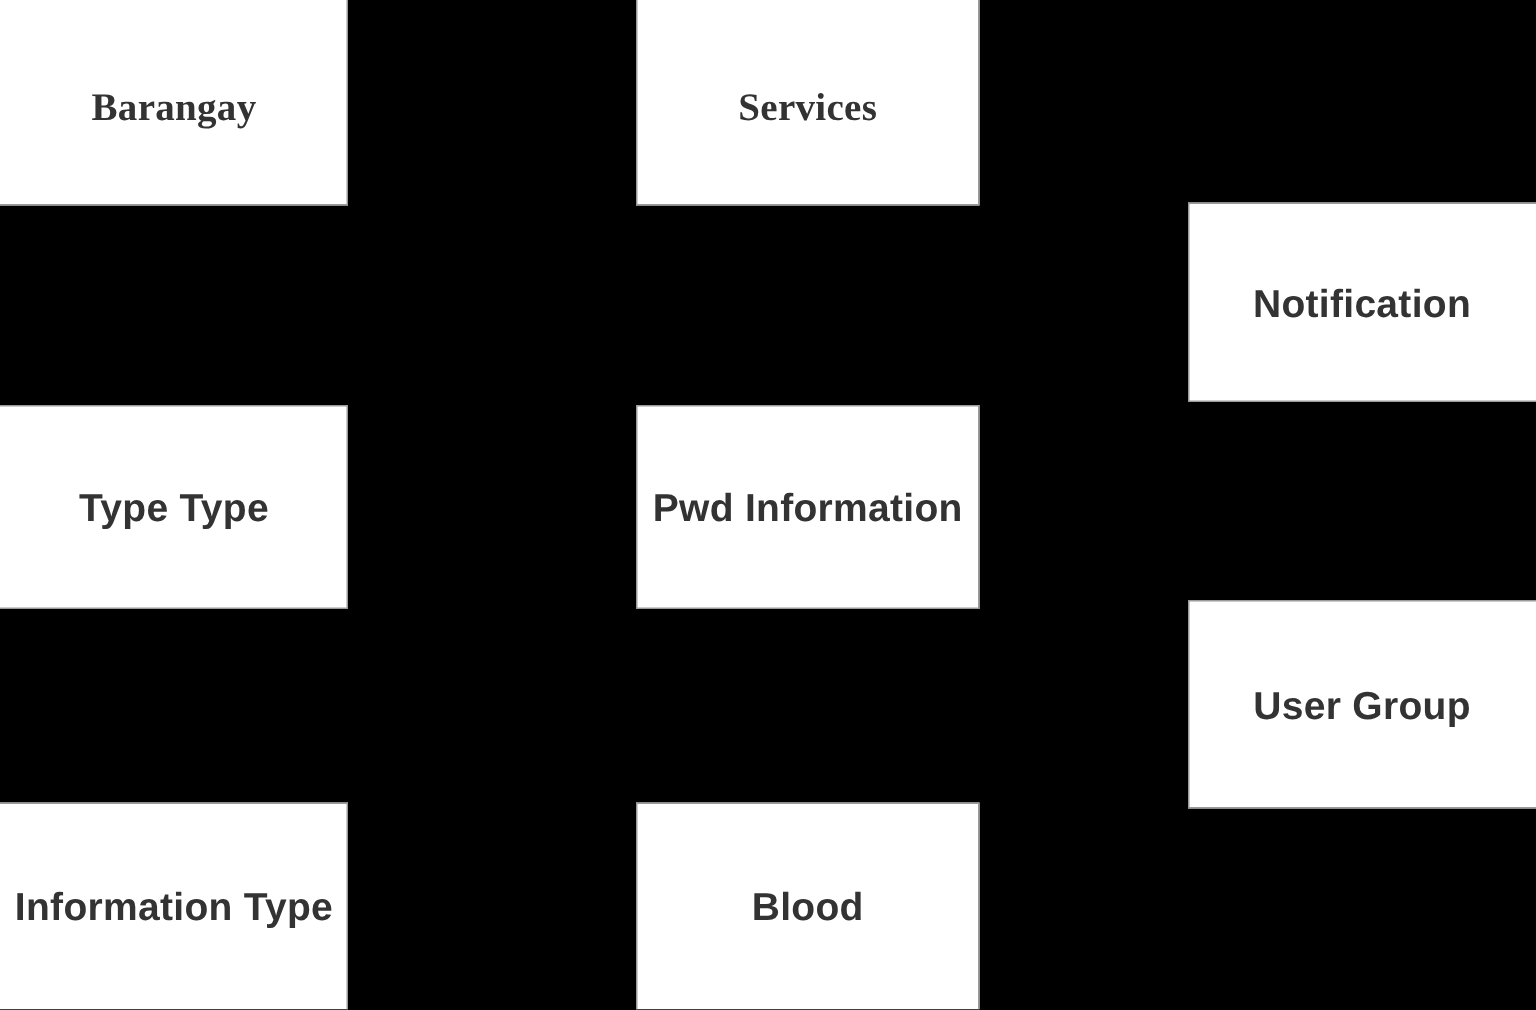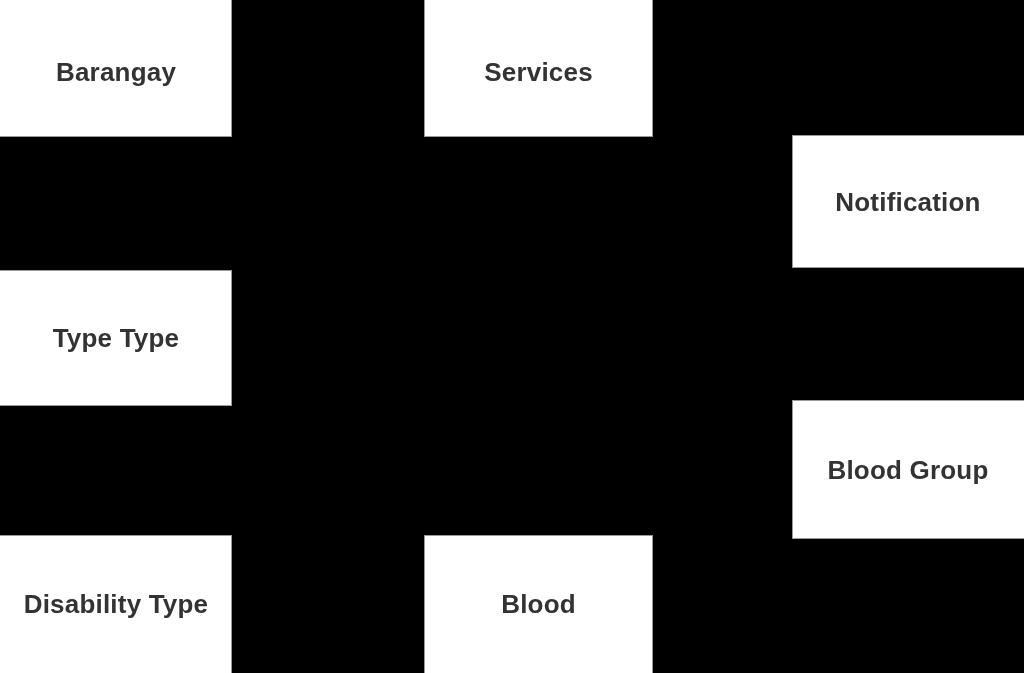--- a/index.html
+++ b/index.html
@@ -51,21 +51,21 @@
   
   .box-notification .entity-label,
   .box-user-group .entity-label { margin-right: 33px; }
   .box-barangay .entity-label,
   .box-blood-type .entity-label,
   .box-disability-type .entity-label { margin-left: 2px; }
   .box-notification .entity-label { margin-top: 0; }
   .box-disability-type .entity-label,
   .box-user .entity-label { margin-bottom: 4px; }
   .box-barangay .entity-label,
-  .box-services .entity-label { margin-top: 8px; }
+  .box-services .entity-label { margin-top: 8px; font-family: Liberation Serif, serif; }
 </style>
 </head>
 <body>
 
 <div id="canvas">
 
   <div class="entity-box box-barangay">
     <span class="entity-label">Barangay</span>
   </div>
 
@@ -74,26 +74,29 @@
   </div>
 
   <div class="entity-box box-notification">
     <span class="entity-label">Notification</span>
   </div>
 
   <div class="entity-box box-blood-type">
     <span class="entity-label">Type Type</span>
   </div>
 
+  <div class="entity-box box-pwd-information">
+    <span class="entity-label">Pwd Information</span>
+  </div>
 
   <div class="entity-box box-user-group">
-    <span class="entity-label">Blood Group</span>
+    <span class="entity-label">User Group</span>
   </div>
 
   <div class="entity-box box-disability-type">
-    <span class="entity-label">Disability Type</span>
+    <span class="entity-label">Information Type</span>
   </div>
 
   <div class="entity-box box-user">
     <span class="entity-label">Blood</span>
   </div>
 
 </div>
 
 </body></html>

